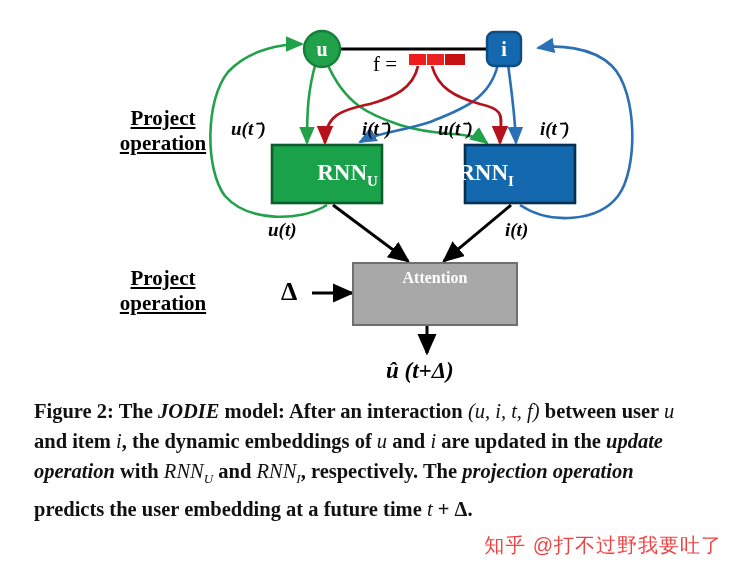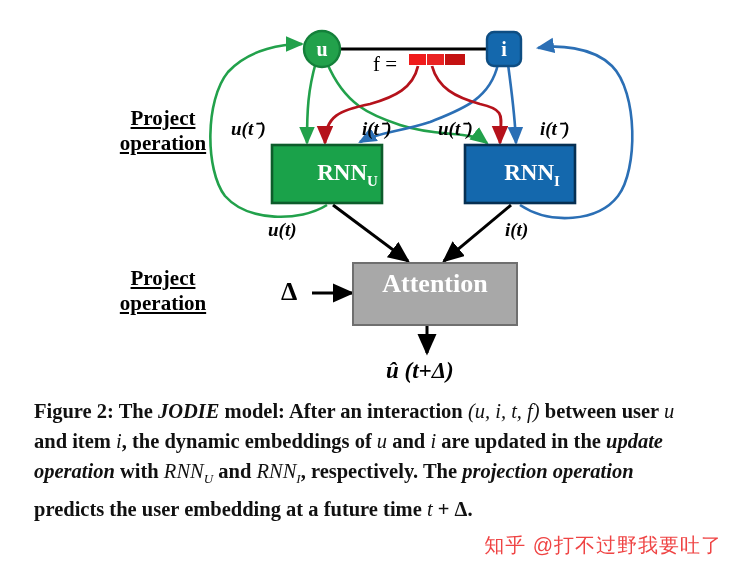--- a/index.html
+++ b/index.html
@@ -73,21 +73,21 @@
     font-weight: bold;
     font-family: "Liberation Serif", serif;
     text-align: center;
     line-height: 1.05;
   }
 
   .rnn-text { font-size: 23px; }
   .rnn-text .sub { font-size: 15px; vertical-align: sub; }
 
   .attn-text {
-    font-size: 26px;
+    font-size: 16px;
     color: #ffffff;
   }
 
   .feq {
     position: absolute;
     font-size: 21px;
     font-family: "Liberation Serif", serif;
     color: #000;
   }
 
@@ -247,21 +247,21 @@
     <div class="flow-label lbl" style="left:540px; top:115px;">i(t⁻)</div>
 
     <div class="flow-label lbl" style="left:268px; top:219px;">u(t)</div>
 
     <div class="flow-label lbl" style="left:505px; top:219px;">i(t)</div>
 
     <div class="box-text rnn-text" style="left:280px; top:161px; width:119px;margin-left:8px;">
       <span>RNN</span><span class="sub">U</span>
     </div>
 
-    <div class="box-text rnn-text" style="left:487px; top:161px; width:90px;">
+    <div class="box-text rnn-text" style="left:441px; top:161px; width:90px;">
       <span>RNN</span><span class="sub">I</span>
     </div>
 
     <div class="box-text attn-text" style="left:353px; top:270px; width:164px;">
       <div>Attention</div>
     </div>
 
     <div class="delta-lbl" style="left:281px; top:277px;">Δ</div>
 
     <div class="out-lbl" style="left:386px; top:358px;">û (t+Δ)</div>

